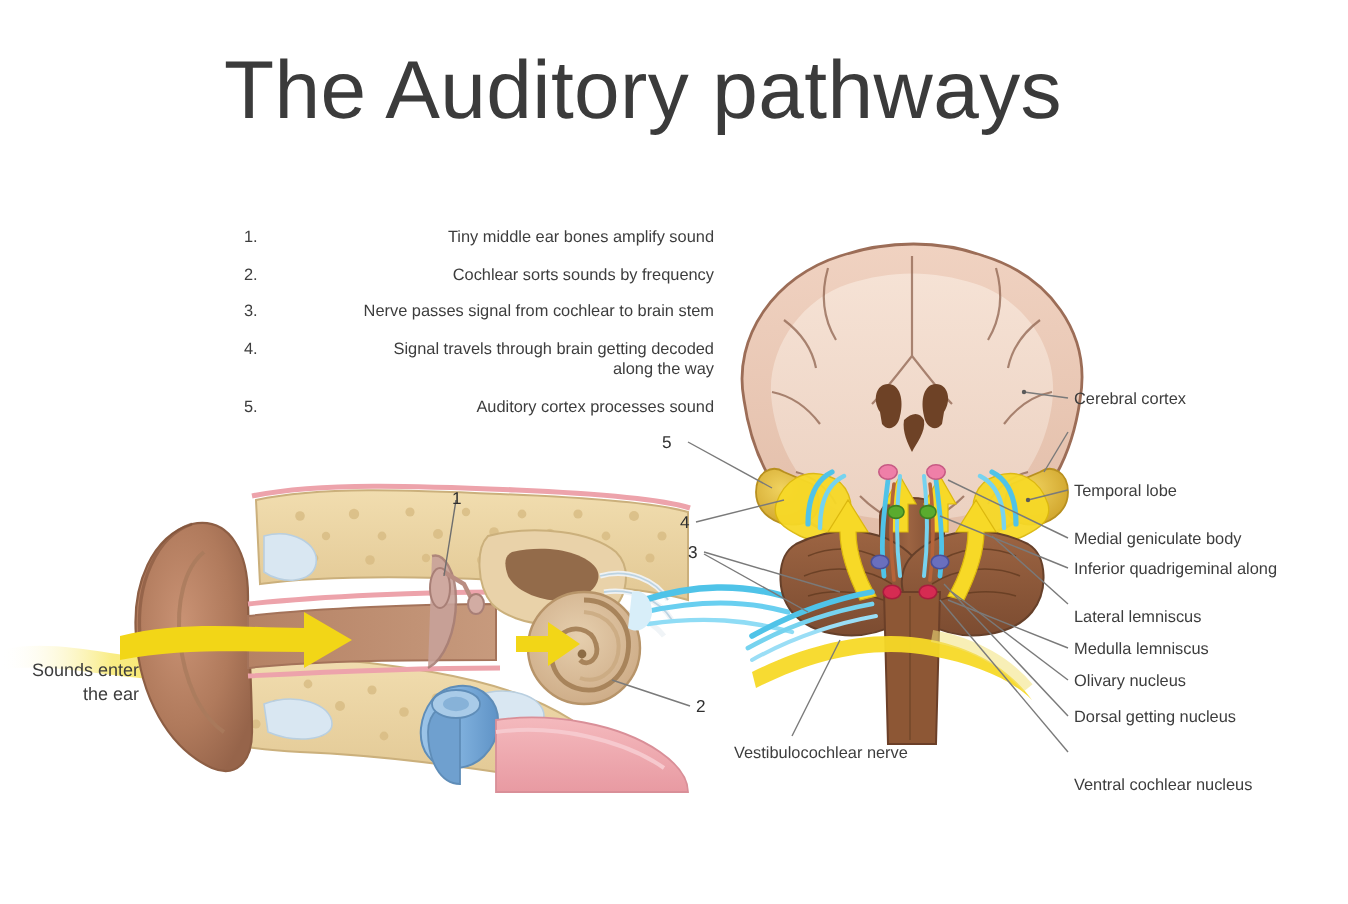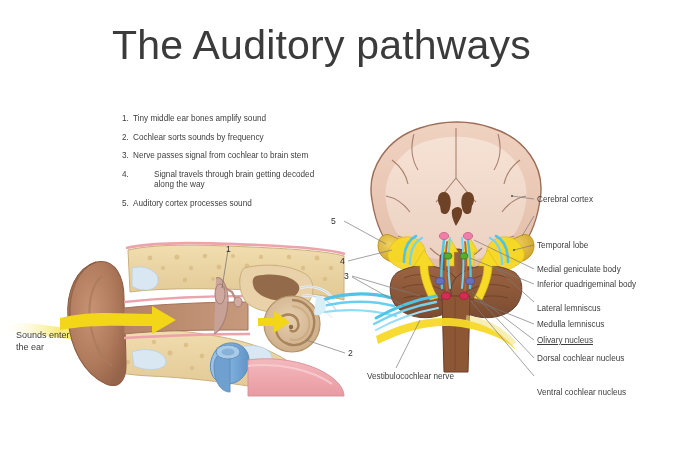--- a/index.html
+++ b/index.html
@@ -3,21 +3,21 @@
 <meta charset="utf-8">
 <title>The Auditory pathways</title>
 <style>
   html,body{margin:0;padding:0;background:#ffffff;}
   body{
     width:674px;height:452px;position:relative;overflow:hidden;
     font-family:"Liberation Sans","DejaVu Sans",sans-serif;
     color:#3a3a3a;
     -webkit-font-smoothing:antialiased;
   }
-  #stage{position:absolute;inset:0;width:674px;height:452px;}
+  #stage{position:absolute;inset:0;width:674px;height:452px;text-align:right;}
   #art{position:absolute;left:0;top:0;}
   .txt{position:absolute;white-space:pre;}
 
   
   #page-title{
     left:112px;top:22px;
     font-size:41px;font-weight:400;letter-spacing:.2px;
     color:#3b3b3b;
   }
 
@@ -410,25 +410,25 @@
     <div class="step">
       <span class="num">5.</span>
       <span class="stxt" style="white-space: pre-line;">Auditory cortex processes sound</span>
     </div>
   </div>
 
 
   <div class="rlabel" style="top: 195px; white-space: pre-line;">Cerebral cortex</div>
   <div class="rlabel" style="top: 241px; white-space: pre-line;">Temporal lobe</div>
   <div class="rlabel" style="top: 265px; white-space: pre-line;">Medial geniculate body</div>
-  <div class="rlabel" style="top: 280px; white-space: pre-line;">Inferior quadrigeminal body</div>
+  <div class="rlabel" style="top: 280px; white-space: pre-line;">Inferior quadrigeminal along</div>
   <div class="rlabel" style="top: 304px; white-space: pre-line;">Lateral lemniscus</div>
   <div class="rlabel" style="top: 320px; white-space: pre-line;">Medulla lemniscus</div>
-  <div class="rlabel" style="top: 336px; white-space: pre-line; text-decoration: underline;">Olivary nucleus</div>
-  <div class="rlabel" style="top: 354px; white-space: pre-line;">Dorsal cochlear nucleus</div>
+  <div class="rlabel" style="top: 336px; white-space: pre-line;">Olivary nucleus</div>
+  <div class="rlabel" style="top: 354px; white-space: pre-line;">Dorsal getting nucleus</div>
   <div class="rlabel" style="top: 388px; white-space: pre-line;">Ventral cochlear nucleus</div>
 
   <div class="callout" style="left:226px;top:244px">1</div>
   <div class="callout" style="left:348px;top:348px">2</div>
   <div class="callout" style="left:344px;top:271px">3</div>
   <div class="callout" style="left:340px;top:256px">4</div>
   <div class="callout" style="left:331px;top:216px">5</div>
 
   <div class="txt" id="sounds-enter" style="white-space: pre-line;">Sounds enter
 the ear</div>

